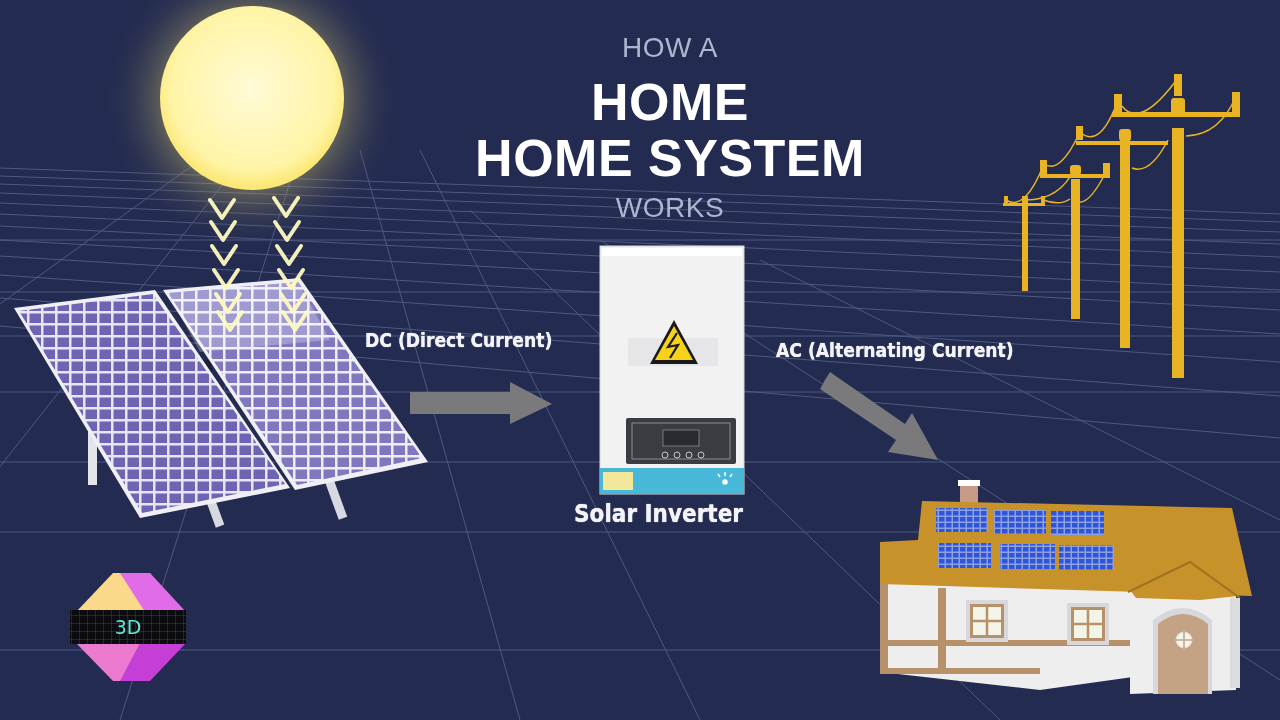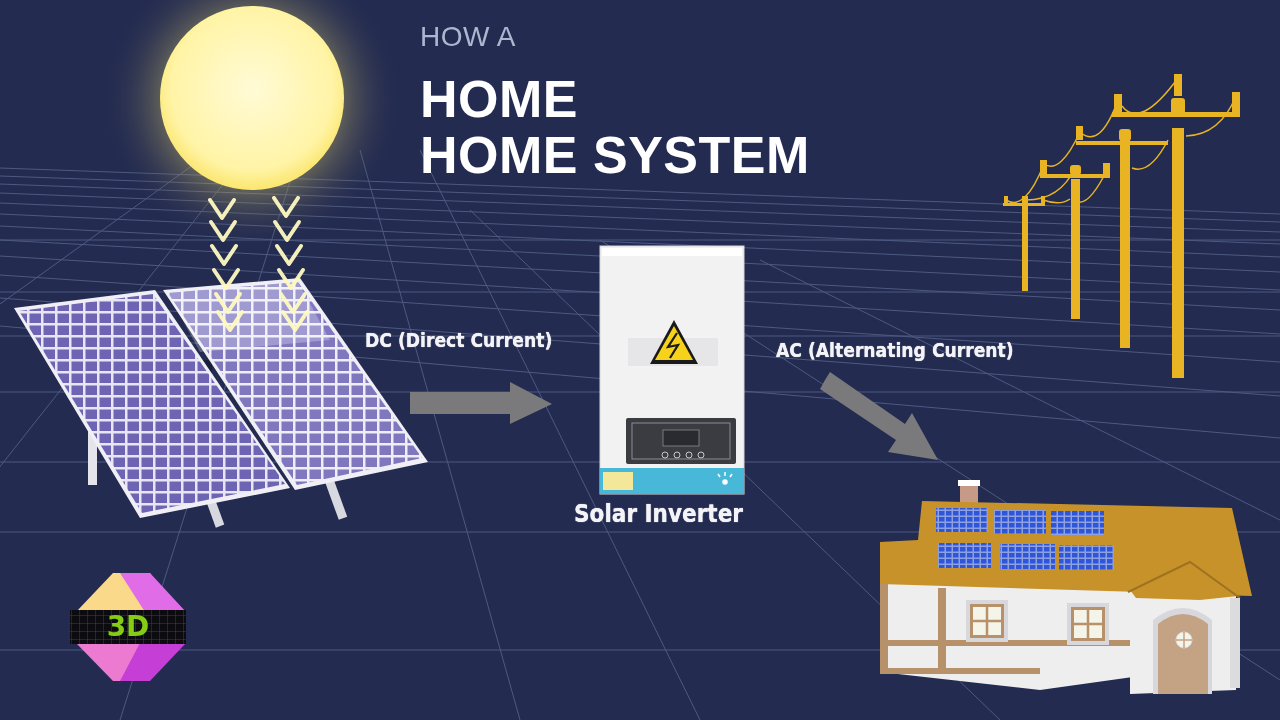--- a/index.html
+++ b/index.html
@@ -1,18 +1,18 @@
 <!DOCTYPE html>
 <html><head>
 <meta charset="utf-8">
 <style>
   html, body { margin:0; padding:0; }
   body { width:1280px; height:720px; overflow:hidden; background:#232b50; position:relative; font-family:"Liberation Sans", sans-serif; }
   .stage { position:absolute; left:0; top:0; width:1280px; height:720px; }
-  .title-block { position:absolute; left:420px; top:21px; width:500px; text-align:left; }
+  .title-block { position:absolute; left:420px; top:32px; width:500px; text-align:center; }
   .t-small { color:#aeb6cf; font-size:28px; line-height:32px; letter-spacing:0.5px; }
   .t-big { color:#ffffff; font-weight:bold; font-size:52px; line-height:56px; letter-spacing:0.5px; }
   .label { position:absolute; color:#f4f4f8; font-family:"DejaVu Sans", sans-serif; font-weight:bold; white-space:nowrap; text-shadow:0 0 1px #fff; }
   .label-dc { left:365px; top:328px; font-size:20px; transform:scaleX(0.86); transform-origin:left; }
   .label-ac { left:776px; top:338px; font-size:20px; transform:scaleX(0.86); transform-origin:left; }
   .label-inv { left:574px; top:500px; font-size:24px; transform:scaleX(0.9); transform-origin:left; }
 </style>
 </head>
 <body>
 
@@ -217,22 +217,23 @@
       <polygon points="113,573 76,612 170,612 150,573" fill="#fbd98a"></polygon>
       <polygon points="120,573 150,573 186,612 145,612" fill="#e06ce8"></polygon>
       <polygon points="76,643 170,643 145,681 113,681" fill="#eb7ad0"></polygon>
       <polygon points="120,681 150,681 186,643 140,643" fill="#c53ed6"></polygon>
       <rect x="70" y="610" width="116" height="34" fill="url(#logoGrid)"></rect>
     </g>
   </svg>
 
   <div class="title-block">
     <div class="t-small">HOW A</div>
-    <div class="t-big" style="margin-top:18px">HOME</div>
+    <div class="t-big" style="margin-top:10px">HOME</div>
     <div class="t-big">HOME SYSTEM</div>
+    <div class="t-small" style="margin-top:6px">WORKS</div>
   </div>
 
   <div class="label label-dc">DC (Direct Current)</div>
   <div class="label label-ac">AC (Alternating Current)</div>
   <div class="label label-inv">Solar Inverter</div>
 
-  <div style="position:absolute;left:100px;top:611px;width:56px;text-align:center;color:#84cc16;font-family:'DejaVu Sans',sans-serif;font-weight:bold;font-size:28px;line-height:32px;">3D</div>
+  <div style="position:absolute;left:100px;top:611px;width:56px;text-align:center;color:#5eead4;font-family:'DejaVu Sans',sans-serif;font-weight:normal;font-size:19px;line-height:32px;">3D</div>
 </div>
 
 </body></html>

